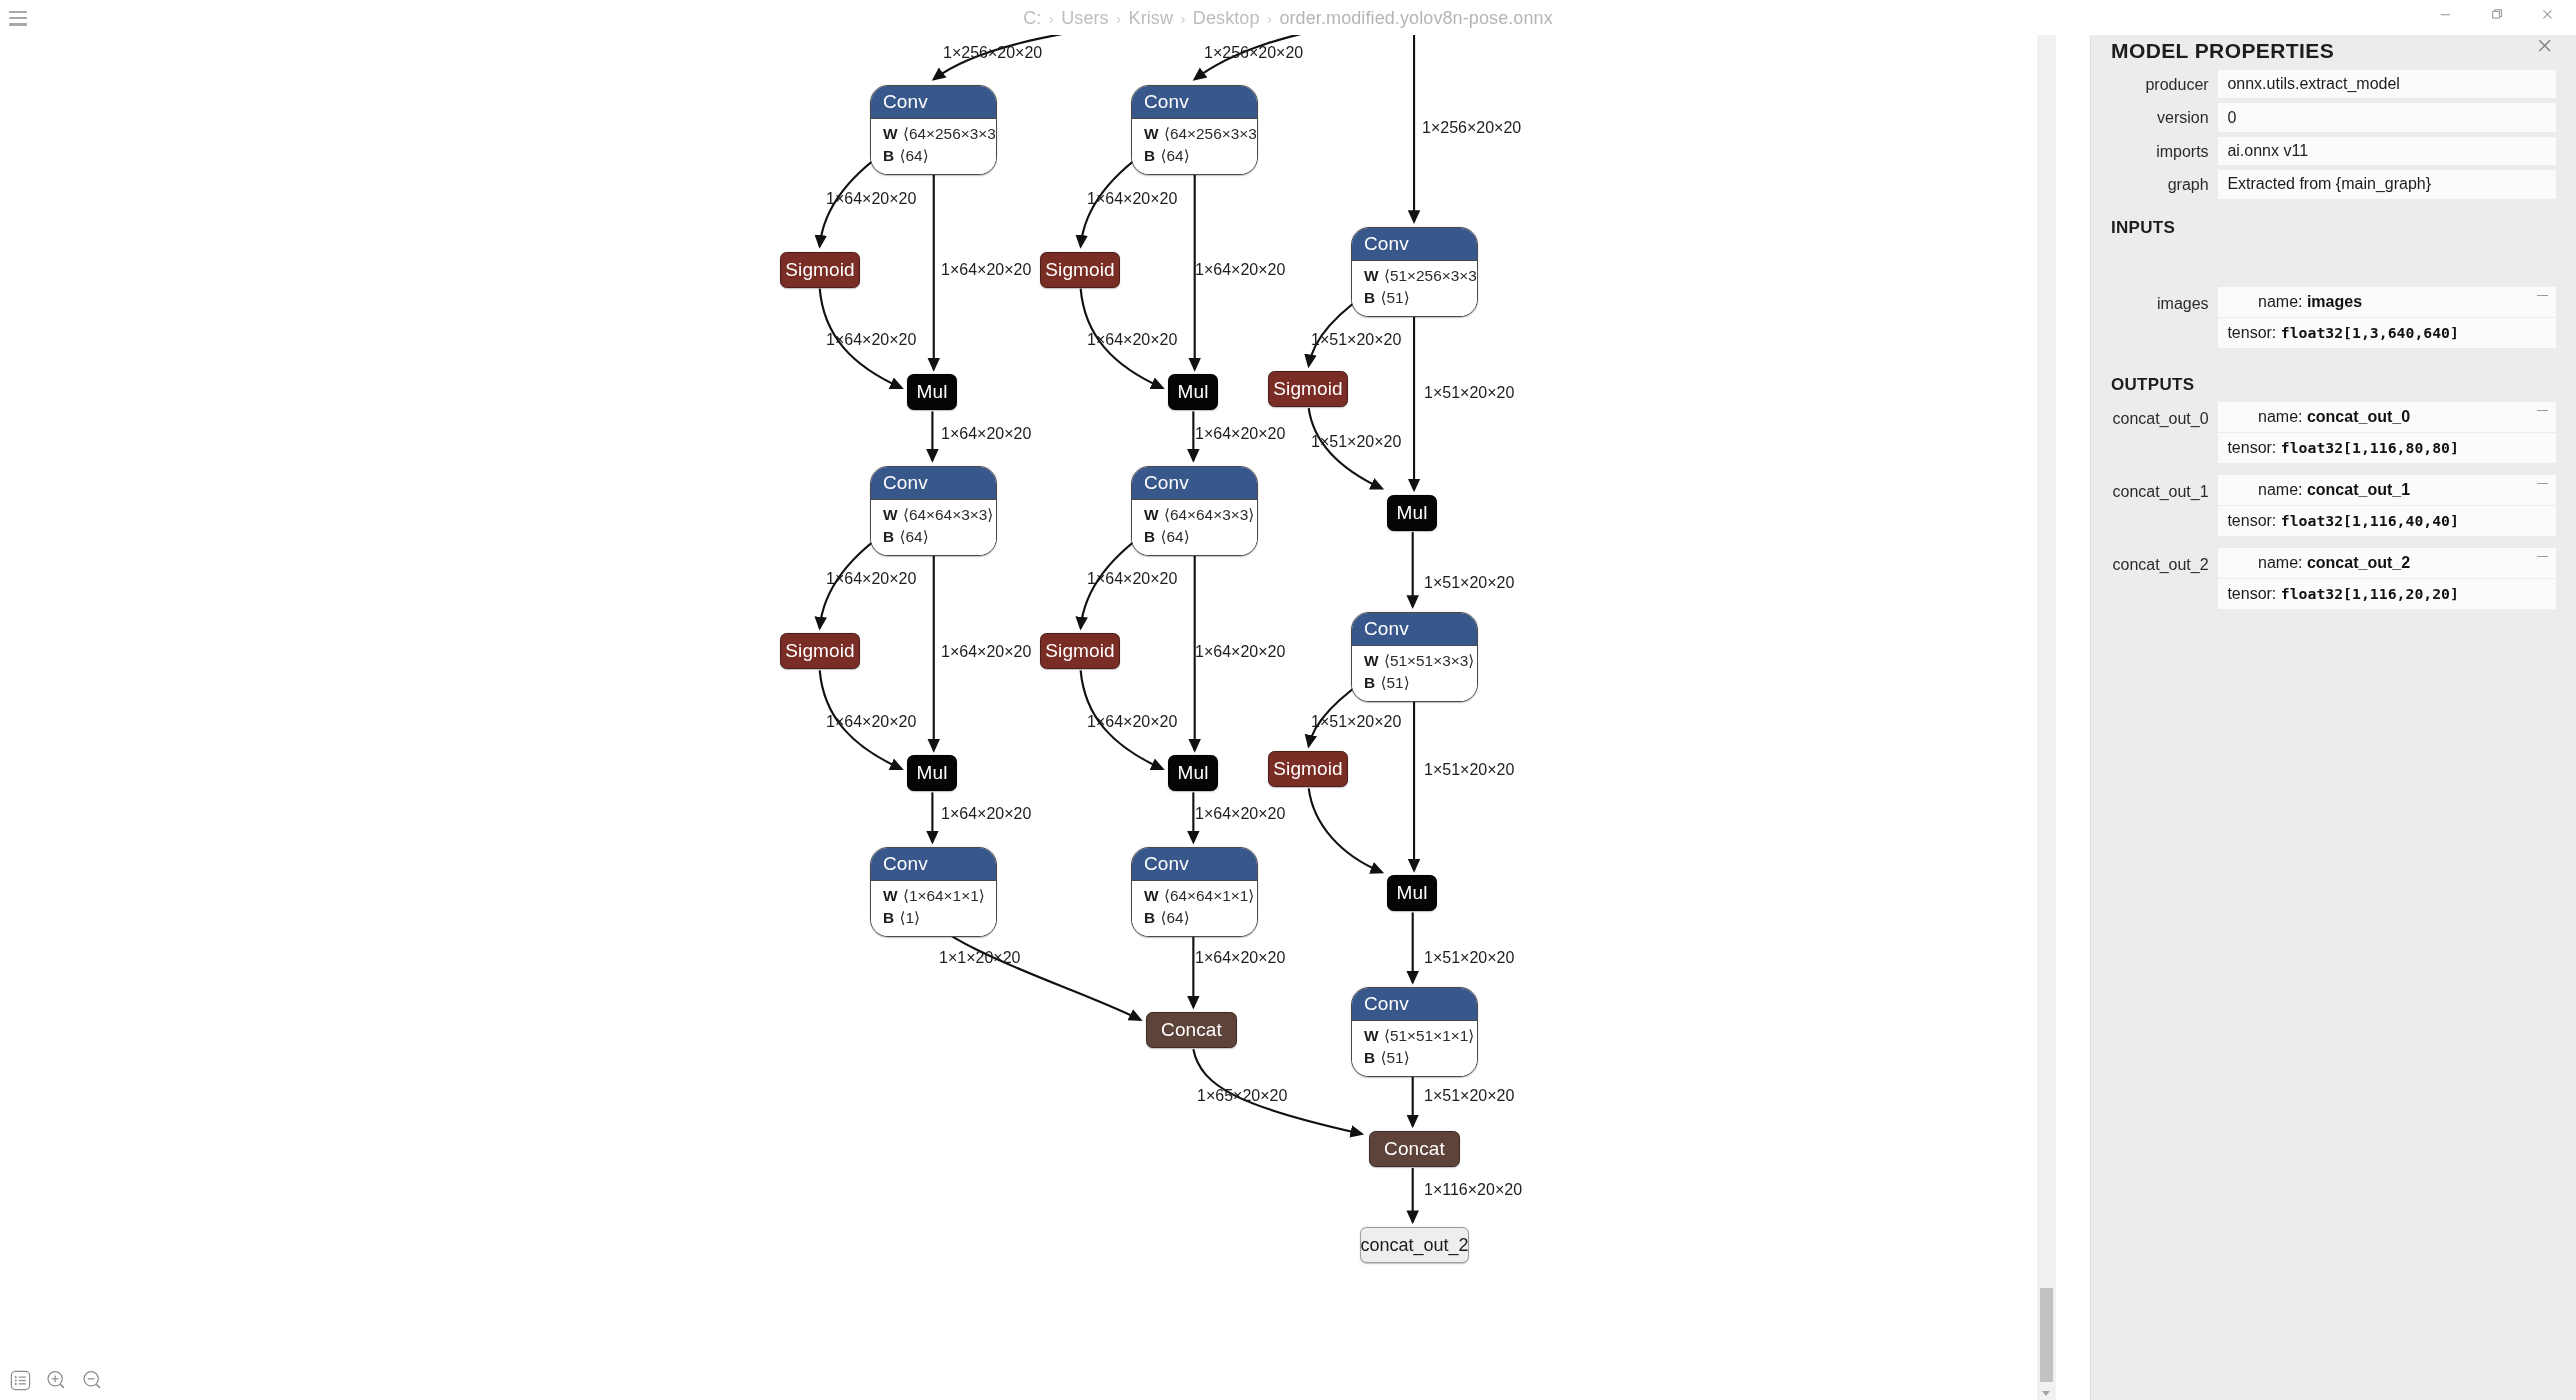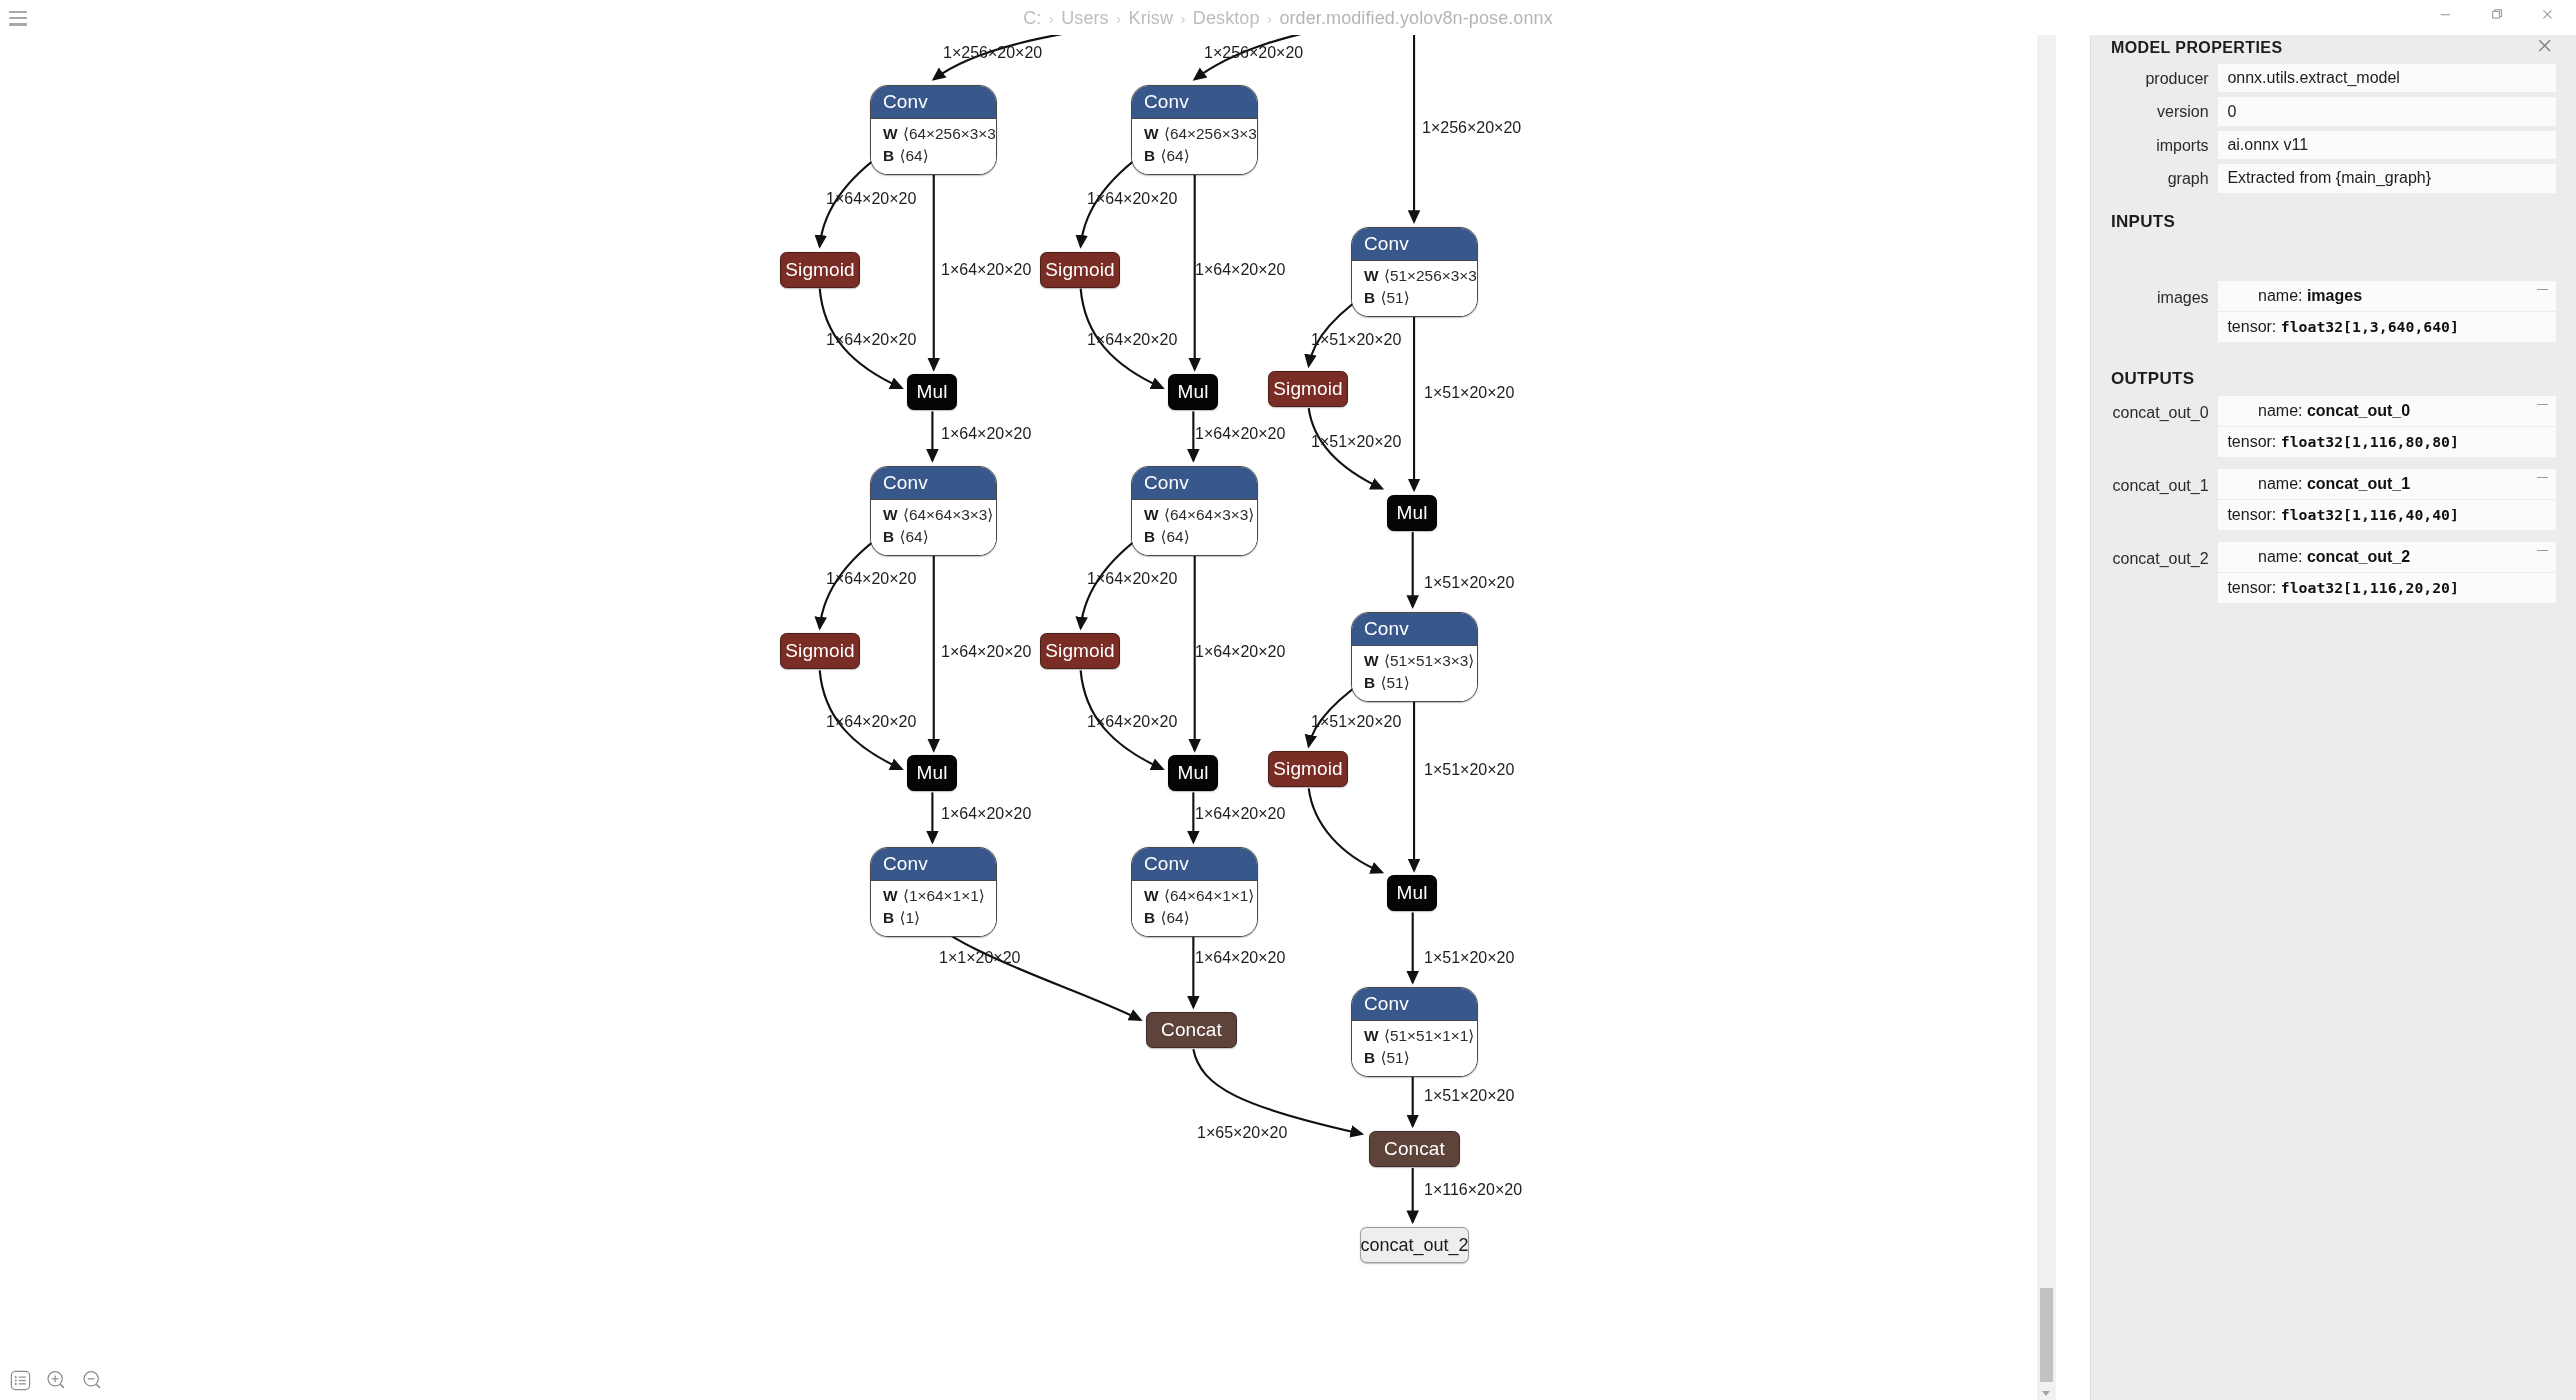--- a/index.html
+++ b/index.html
@@ -205,21 +205,21 @@
     font-size: 16px;
     color: #1f1f1f;
     box-sizing: border-box;
     padding: 0;
   }
   #sidebar-header {
     position: relative;
     padding: 39px 20px 6.7px 20px;
   }
   #sidebar-title {
-    font-size: 16px;
+    font-size: 21px;
     font-weight: bold;
     letter-spacing: 0.4px;
     color: #1d1d1d;
   }
   #sidebar-close {
     position: absolute;
     right: 17.4px;
     top: 32px;
     width: 27px; height: 27px;
     display: flex; align-items: center; justify-content: center;
@@ -476,21 +476,21 @@
         <div class="edge-label" style="left: 1195px; top: 643px;">1×64×20×20</div>
         <div class="edge-label" style="left: 826px; top: 713px;">1×64×20×20</div>
         <div class="edge-label" style="left: 1087px; top: 713px;">1×64×20×20</div>
         <div class="edge-label" style="left: 1311px; top: 713px;">1×51×20×20</div>
         <div class="edge-label" style="left: 1424px; top: 761px;">1×51×20×20</div>
         <div class="edge-label" style="left: 941px; top: 805px;">1×64×20×20</div>
         <div class="edge-label" style="left: 1195px; top: 805px;">1×64×20×20</div>
         <div class="edge-label" style="left: 939px; top: 949px;">1×1×20×20</div>
         <div class="edge-label" style="left: 1195px; top: 949px;">1×64×20×20</div>
         <div class="edge-label" style="left: 1424px; top: 949px;">1×51×20×20</div>
-        <div class="edge-label" style="left: 1197px; top: 1124px;">1×65×20×20</div>
+        <div class="edge-label" style="left: 1197px; top: 1087px;">1×65×20×20</div>
         <div class="edge-label" style="left: 1424px; top: 1087px;">1×51×20×20</div>
         <div class="edge-label" style="left: 1424px; top: 1181px;">1×116×20×20</div>
       </div>
 
     <div id="graph-scrollbar">
       <div id="graph-scroll-thumb"></div>
       <div id="graph-scroll-arrow"></div>
     </div>
   </div>
 

